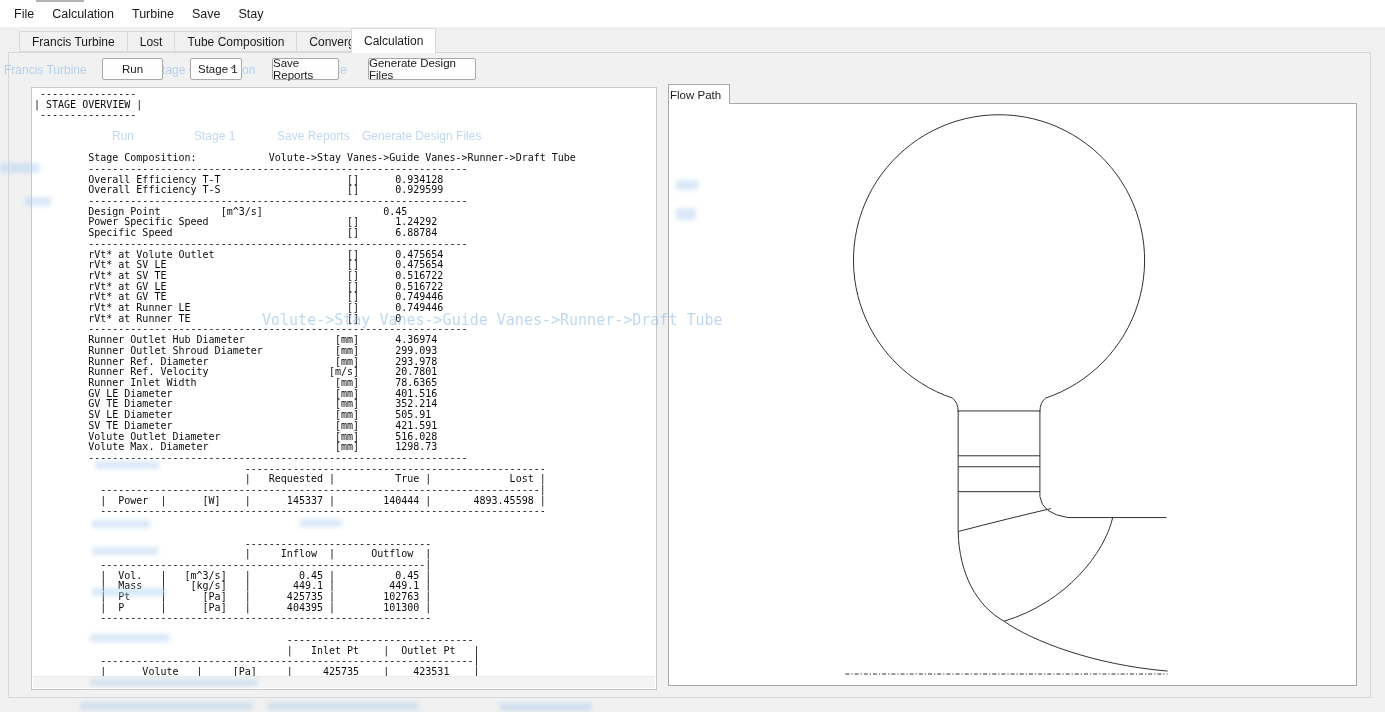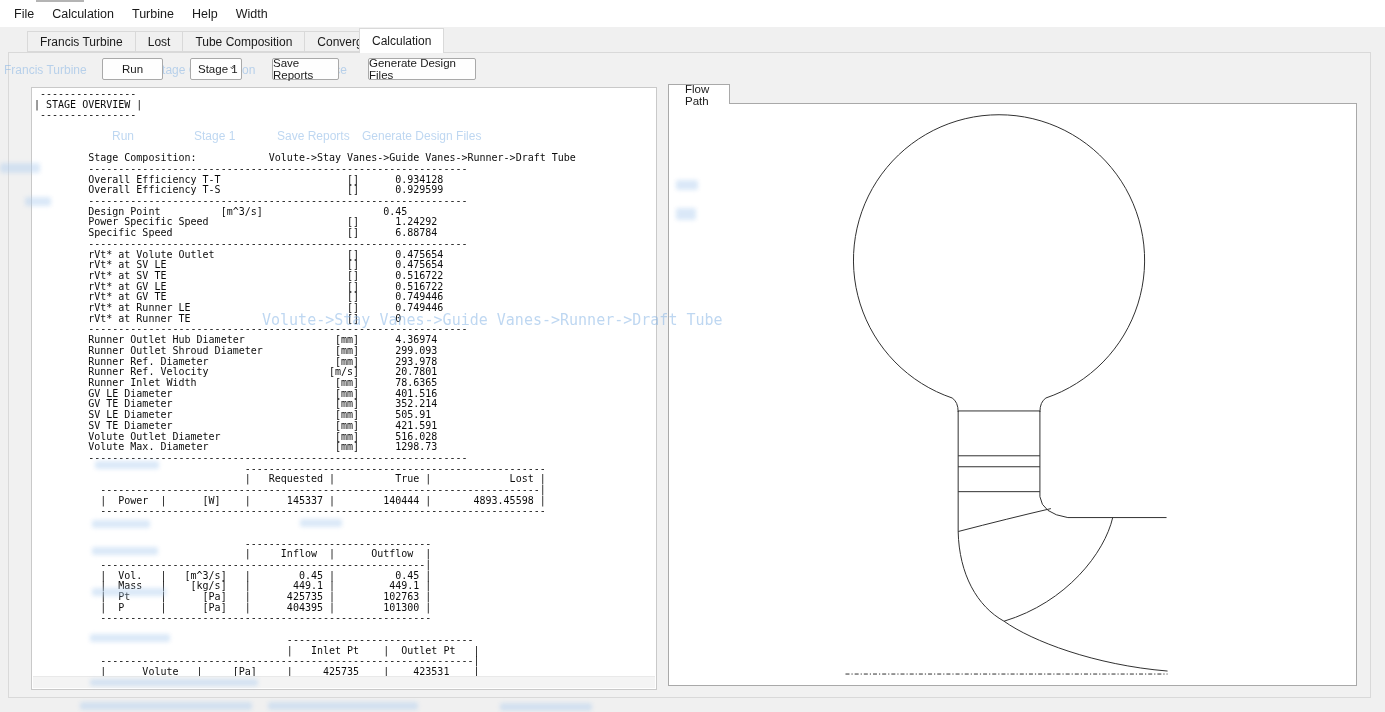--- a/index.html
+++ b/index.html
@@ -11,57 +11,57 @@
   .menubar { position:absolute; left:0; top:0; width:1385px; height:27px; background:#ffffff; display:flex; align-items:center; padding-left:5px; z-index:6; }
   .menu-item { font-size:12.5px; color:#1a1a1a; padding:4px 9px; cursor:default; }
 
   
   .content-bg { position:absolute; left:0; top:27px; width:1385px; height:685px; background:#f0f0f0; }
 
   
   .tab-page { position:absolute; left:8px; top:52px; width:1363px; height:646px; background:#f1f1f1; border:1px solid #d9d9d9; z-index:1; }
 
   
-  .tabstrip { position:absolute; left:28px; top:31px; height:21px; display:flex; z-index:2; }
+  .tabstrip { position:absolute; left:20px; top:31px; height:21px; display:flex; z-index:2; }
   .tab { height:21px; background:#f0f0f0; border:1px solid #d9d9d9; margin-left:-1px; font-size:12px; color:#1a1a1a; display:flex; align-items:center; justify-content:center; padding:0 12px; cursor:default; }
   .tab.active { position:absolute; left:332px; top:-3px; height:25px; background:#ffffff; border-bottom:none; z-index:3; }
 
   
   .btn { position:absolute; background:#fefefe; border:1px solid #a9a9a9; border-radius:2px; font-size:11.5px; color:#1a1a1a; display:flex; align-items:center; justify-content:center; z-index:4; cursor:default; }
   .combo { justify-content:flex-start; padding-left:7px; }
   .combo .chev { position:absolute; right:5px; top:2px; font-size:9px; color:#505050; }
 
   
   .report-panel { position:absolute; left:31px; top:87px; width:626px; height:603px; background:#ffffff; border:1px solid #c9c9c9; z-index:2; overflow:hidden; }
   .report-pre { position:relative; z-index:4; font-family:"DejaVu Sans Mono", monospace; font-size:10px; line-height:10.7px; color:#0b0b0b; white-space:pre; padding:1px 0 0 2px; }
   .hscroll-strip { position:absolute; left:1px; bottom:1px; width:622px; height:12px; background:#f4f4f4; border-top:1px solid #e9e9e9; z-index:5; }
 
-  .flow-tab { position:absolute; left:668px; top:84px; width:62px; height:20px; background:#ffffff; border:1px solid #a9a9a9; border-bottom:none; z-index:3; font-size:11.5px; color:#1a1a1a; display:flex; align-items:center; padding-left:16px; }
+  .flow-tab { position:absolute; left:668px; top:84px; width:62px; height:20px; background:#ffffff; border:1px solid #a9a9a9; border-bottom:none; z-index:3; font-size:11.5px; color:#1a1a1a; display:flex; align-items:center; padding-left:1px; }
   .flow-panel { position:absolute; left:668px; top:103px; width:689px; height:583px; background:#ffffff; border:1px solid #a9a9a9; z-index:2; }
   .flow-panel svg { position:absolute; left:0; top:0; width:687px; height:581px; }
   .flow-panel svg path { fill:none; stroke:#303030; stroke-width:1; }
 
   
   .ghost-layer { position:absolute; left:0; top:0; width:1385px; height:712px; z-index:3; pointer-events:none; }
   .ghost-text { position:absolute; color:#7fb0e4; opacity:0.5; filter:blur(0.6px); white-space:pre; }
   .ghost-text.mono { font-family:"DejaVu Sans Mono", monospace; }
   .ghost-smudge { position:absolute; background:#aecdef; opacity:0.45; filter:blur(2px); border-radius:2px; }
   .title-remnant { position:absolute; left:36px; top:0; width:48px; height:2px; background:#8c8c8c; opacity:0.65; z-index:7; }
 </style>
 </head>
 <body>
 
 <div class="app">
 
   <div class="menubar">
     <div class="menu-item">File</div>
     <div class="menu-item">Calculation</div>
     <div class="menu-item">Turbine</div>
-    <div class="menu-item">Help</div>
-    <div class="menu-item">Width</div>
+    <div class="menu-item">Save</div>
+    <div class="menu-item">Stay</div>
   </div>
 
   <div class="title-remnant"></div>
 
   <div class="content-bg"></div>
 
   <div class="tab-page"></div>
 
   <div class="tabstrip">
     <div class="tab">Francis Turbine</div>

